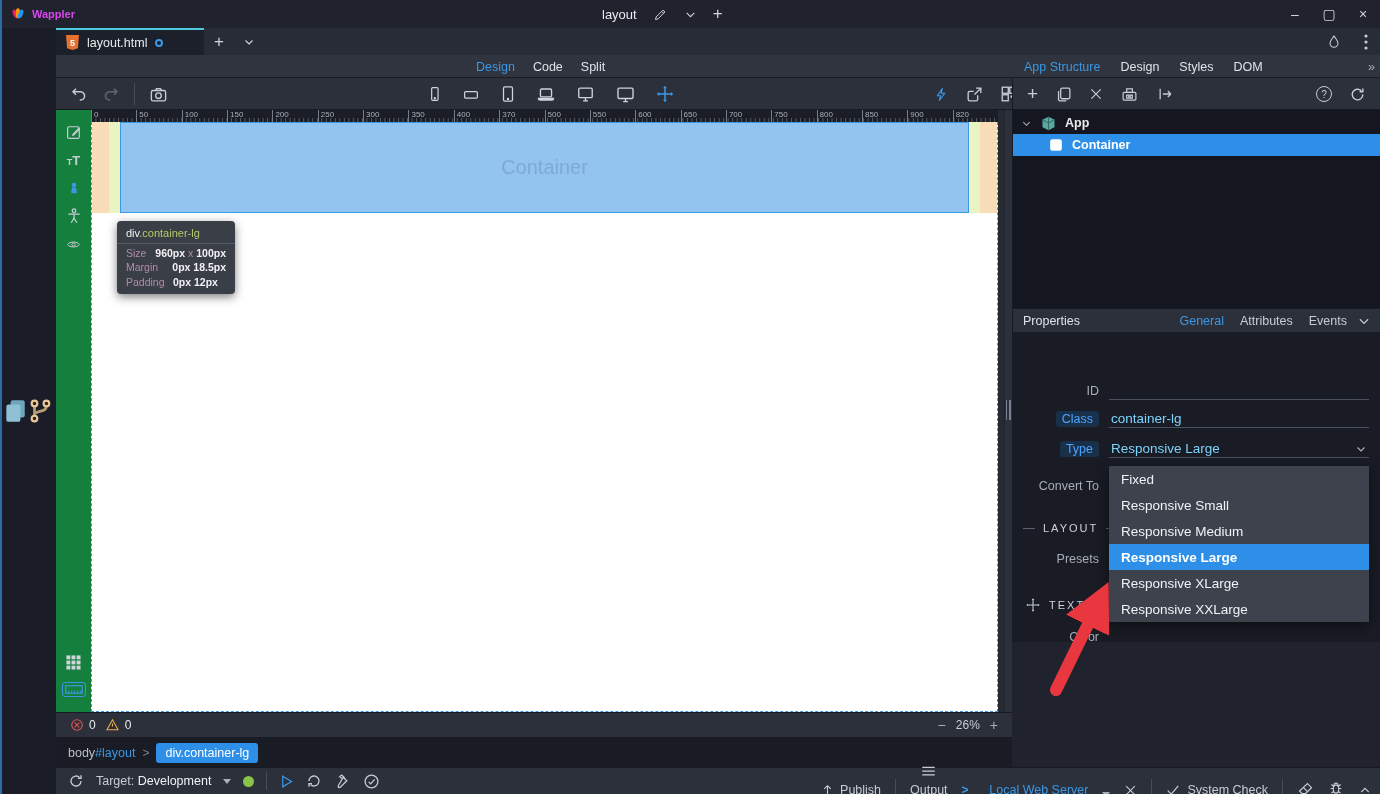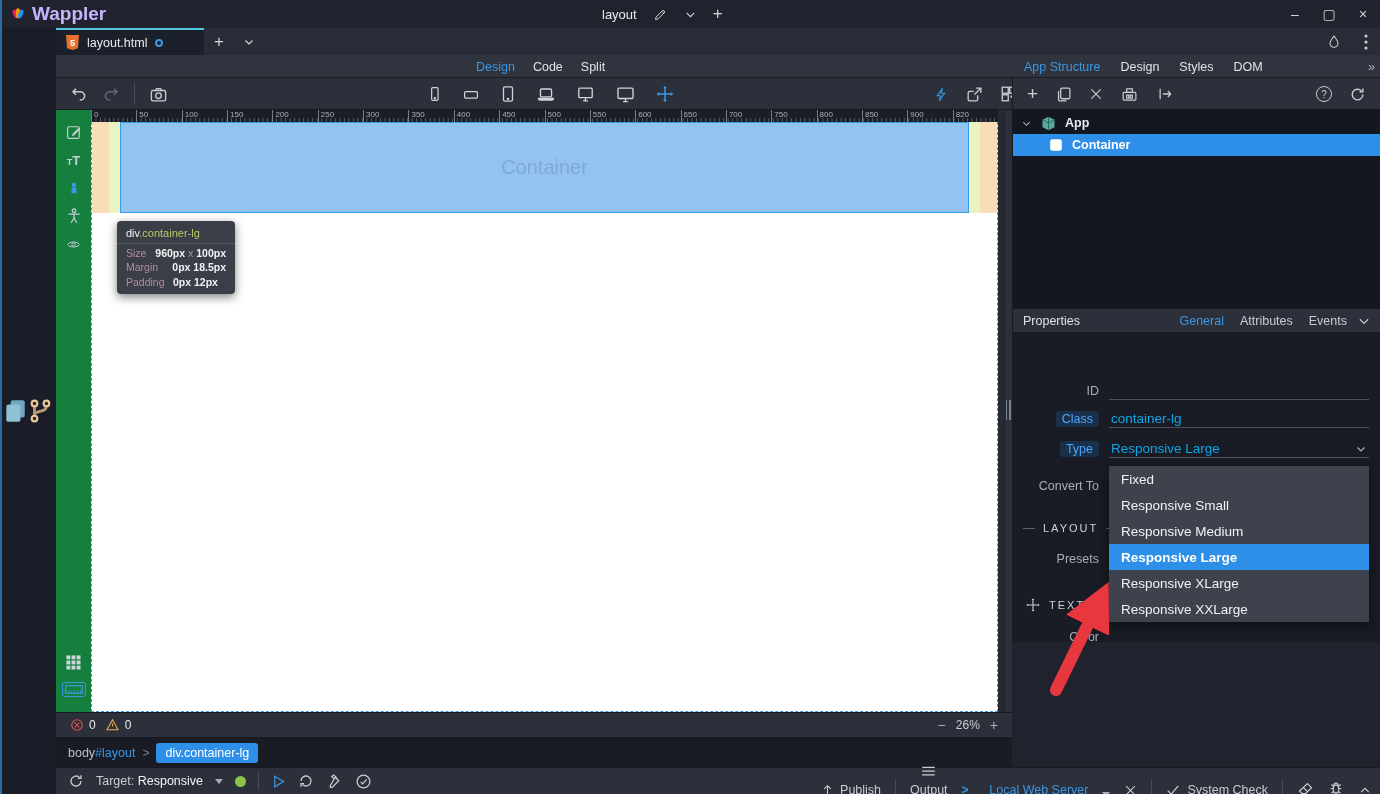--- a/index.html
+++ b/index.html
@@ -3,21 +3,21 @@
 <meta charset="utf-8">
 <style>
   *{margin:0;padding:0;box-sizing:border-box;}
   html,body{width:1380px;height:794px;overflow:hidden;background:#20232d;
     font-family:"Liberation Sans","DejaVu Sans",sans-serif;font-size:13px;color:#c8ccd4;}
   svg{display:block;}
   
   .titlebar{position:absolute;left:0;top:0;width:1380px;height:28px;background:#20232d;
     display:flex;align-items:center;border-left:2px solid #2e6da4;}
   .titlebar .logo{margin:0 6px 0 8px;}
-  .app-name{color:#c4b5fd;font-weight:bold;font-size:19px;}
+  .app-name{color:#d946ef;font-weight:bold;font-size:11px;}
   .doc-center{position:absolute;left:600px;top:0;height:28px;display:flex;align-items:center;gap:16px;color:#e8eaee;}
   .win-ctrls{position:absolute;right:0;top:0;height:28px;display:flex;}
   .win-btn{width:34px;height:28px;display:flex;align-items:center;justify-content:center;color:#d0d4dc;font-size:14px;}
   
   .tabstrip{position:absolute;left:56px;top:28px;width:1324px;height:27px;background:#282c37;display:flex;align-items:stretch;}
   .tab{background:#1c202a;border-top:2px solid #4ec9dd;display:flex;align-items:center;gap:8px;padding:0 14px 0 10px;width:148px;}
   .tab-label{color:#e8eaee;font-size:12.5px;}
   .html5{width:13px;height:15px;background:#e6702e;clip-path:polygon(0 0,100% 0,92% 88%,50% 100%,8% 88%);
     display:flex;align-items:center;justify-content:center;color:#fff;font-size:9px;font-weight:bold;}
   .dot-mod{width:8px;height:8px;border-radius:50%;border:2px solid #3b97e3;}
@@ -100,21 +100,21 @@
   .props-body{position:absolute;left:0;top:222px;width:368px;height:435px;background:#191c25;}
   .sec{position:absolute;left:0;width:368px;display:flex;align-items:center;gap:8px;}
   .sec .dash{width:12px;height:1px;background:#5a6070;margin-left:10px;}
   .sec .t{font-size:11px;letter-spacing:2px;color:#ced2da;}
   .sec .line{flex:1;height:1px;background:#5a6070;margin-right:12px;}
   .prow{position:absolute;left:0;width:368px;height:18px;display:flex;align-items:center;}
   .plab{width:86px;text-align:right;color:#a8aeb8;font-size:12.5px;}
   .plab.pill{color:#4da3ff;}
   .pill-bg{background:#19304a;border-radius:3px;padding:1px 6px;}
   .pctrl{flex:1;margin:0 12px 0 10px;border-bottom:1px solid #4a5160;display:flex;align-items:center;height:100%;
-    color:#0ea5e9;font-size:13.5px;padding-left:2px;position:relative;}
+    color:#7dd3fc;font-size:13.5px;padding-left:2px;position:relative;}
   .pctrl .chev{position:absolute;right:2px;color:#aab0ba;}
   
   .dropdown{position:absolute;left:96px;top:356px;width:260px;background:#3d424d;z-index:6;
     box-shadow:0 4px 14px rgba(0,0,0,.5);}
   .dd-item{height:26px;display:flex;align-items:center;padding-left:12px;color:#f0f2f5;font-size:13.5px;}
   .dd-item.sel{background:#2e8fe8;color:#fff;font-weight:bold;}
   .text-sec-icon{margin-left:12px;}
   
   .arrow-svg{position:absolute;left:1040px;top:578px;z-index:7;pointer-events:none;}
   
@@ -498,21 +498,21 @@
 
 <span class="ruler-lab" style="left: 0px;">0</span>
     <span class="ruler-lab" style="left: 45.35px;">50</span>
     <span class="ruler-lab" style="left: 90.7px;">100</span>
     <span class="ruler-lab" style="left: 136.05px;">150</span>
     <span class="ruler-lab" style="left: 181.4px;">200</span>
     <span class="ruler-lab" style="left: 226.75px;">250</span>
     <span class="ruler-lab" style="left: 272.1px;">300</span>
     <span class="ruler-lab" style="left: 317.45px;">350</span>
     <span class="ruler-lab" style="left: 362.8px;">400</span>
-    <span class="ruler-lab" style="left: 408.15px;">450</span>
+    <span class="ruler-lab" style="left: 408.15px;">370</span>
     <span class="ruler-lab" style="left: 453.5px;">500</span>
     <span class="ruler-lab" style="left: 498.85px;">550</span>
     <span class="ruler-lab" style="left: 544.2px;">600</span>
     <span class="ruler-lab" style="left: 589.55px;">650</span>
     <span class="ruler-lab" style="left: 634.9px;">700</span>
     <span class="ruler-lab" style="left: 680.25px;">750</span>
     <span class="ruler-lab" style="left: 725.6px;">800</span>
     <span class="ruler-lab" style="left: 770.95px;">850</span>
     <span class="ruler-lab" style="left: 816.3px;">900</span>
     <span class="ruler-lab" style="left: 861.65px;">820</span>
@@ -698,21 +698,21 @@
 <div class="statusbar">
   <div class="st-left">
     <span>
       <svg width="16" height="16" viewBox="0 0 24 24" fill="none" stroke="#c8ccd4" stroke-width="2">
           <path d="M19.5 12a7.5 7.5 0 1 1-2.2-5.3"></path>
           <path d="M19.5 3.5v4.5H15"></path>
         </svg>
     </span>
     <span>
       <span>Target:</span>
-      <span style="color:#f0f2f5;">Responsive</span>
+      <span style="color:#f0f2f5;">Development</span>
     </span>
     <span class="caret-down"></span>
     <span class="green-dot"></span>
     <span class="st-sep"></span>
     <span>
       <svg width="15" height="17" viewBox="0 0 24 24">
           <path d="M6 3.5L20 12 6 20.5z" fill="none" stroke="#3b97e3" stroke-width="2"></path>
         </svg>
     </span>
     <span>

